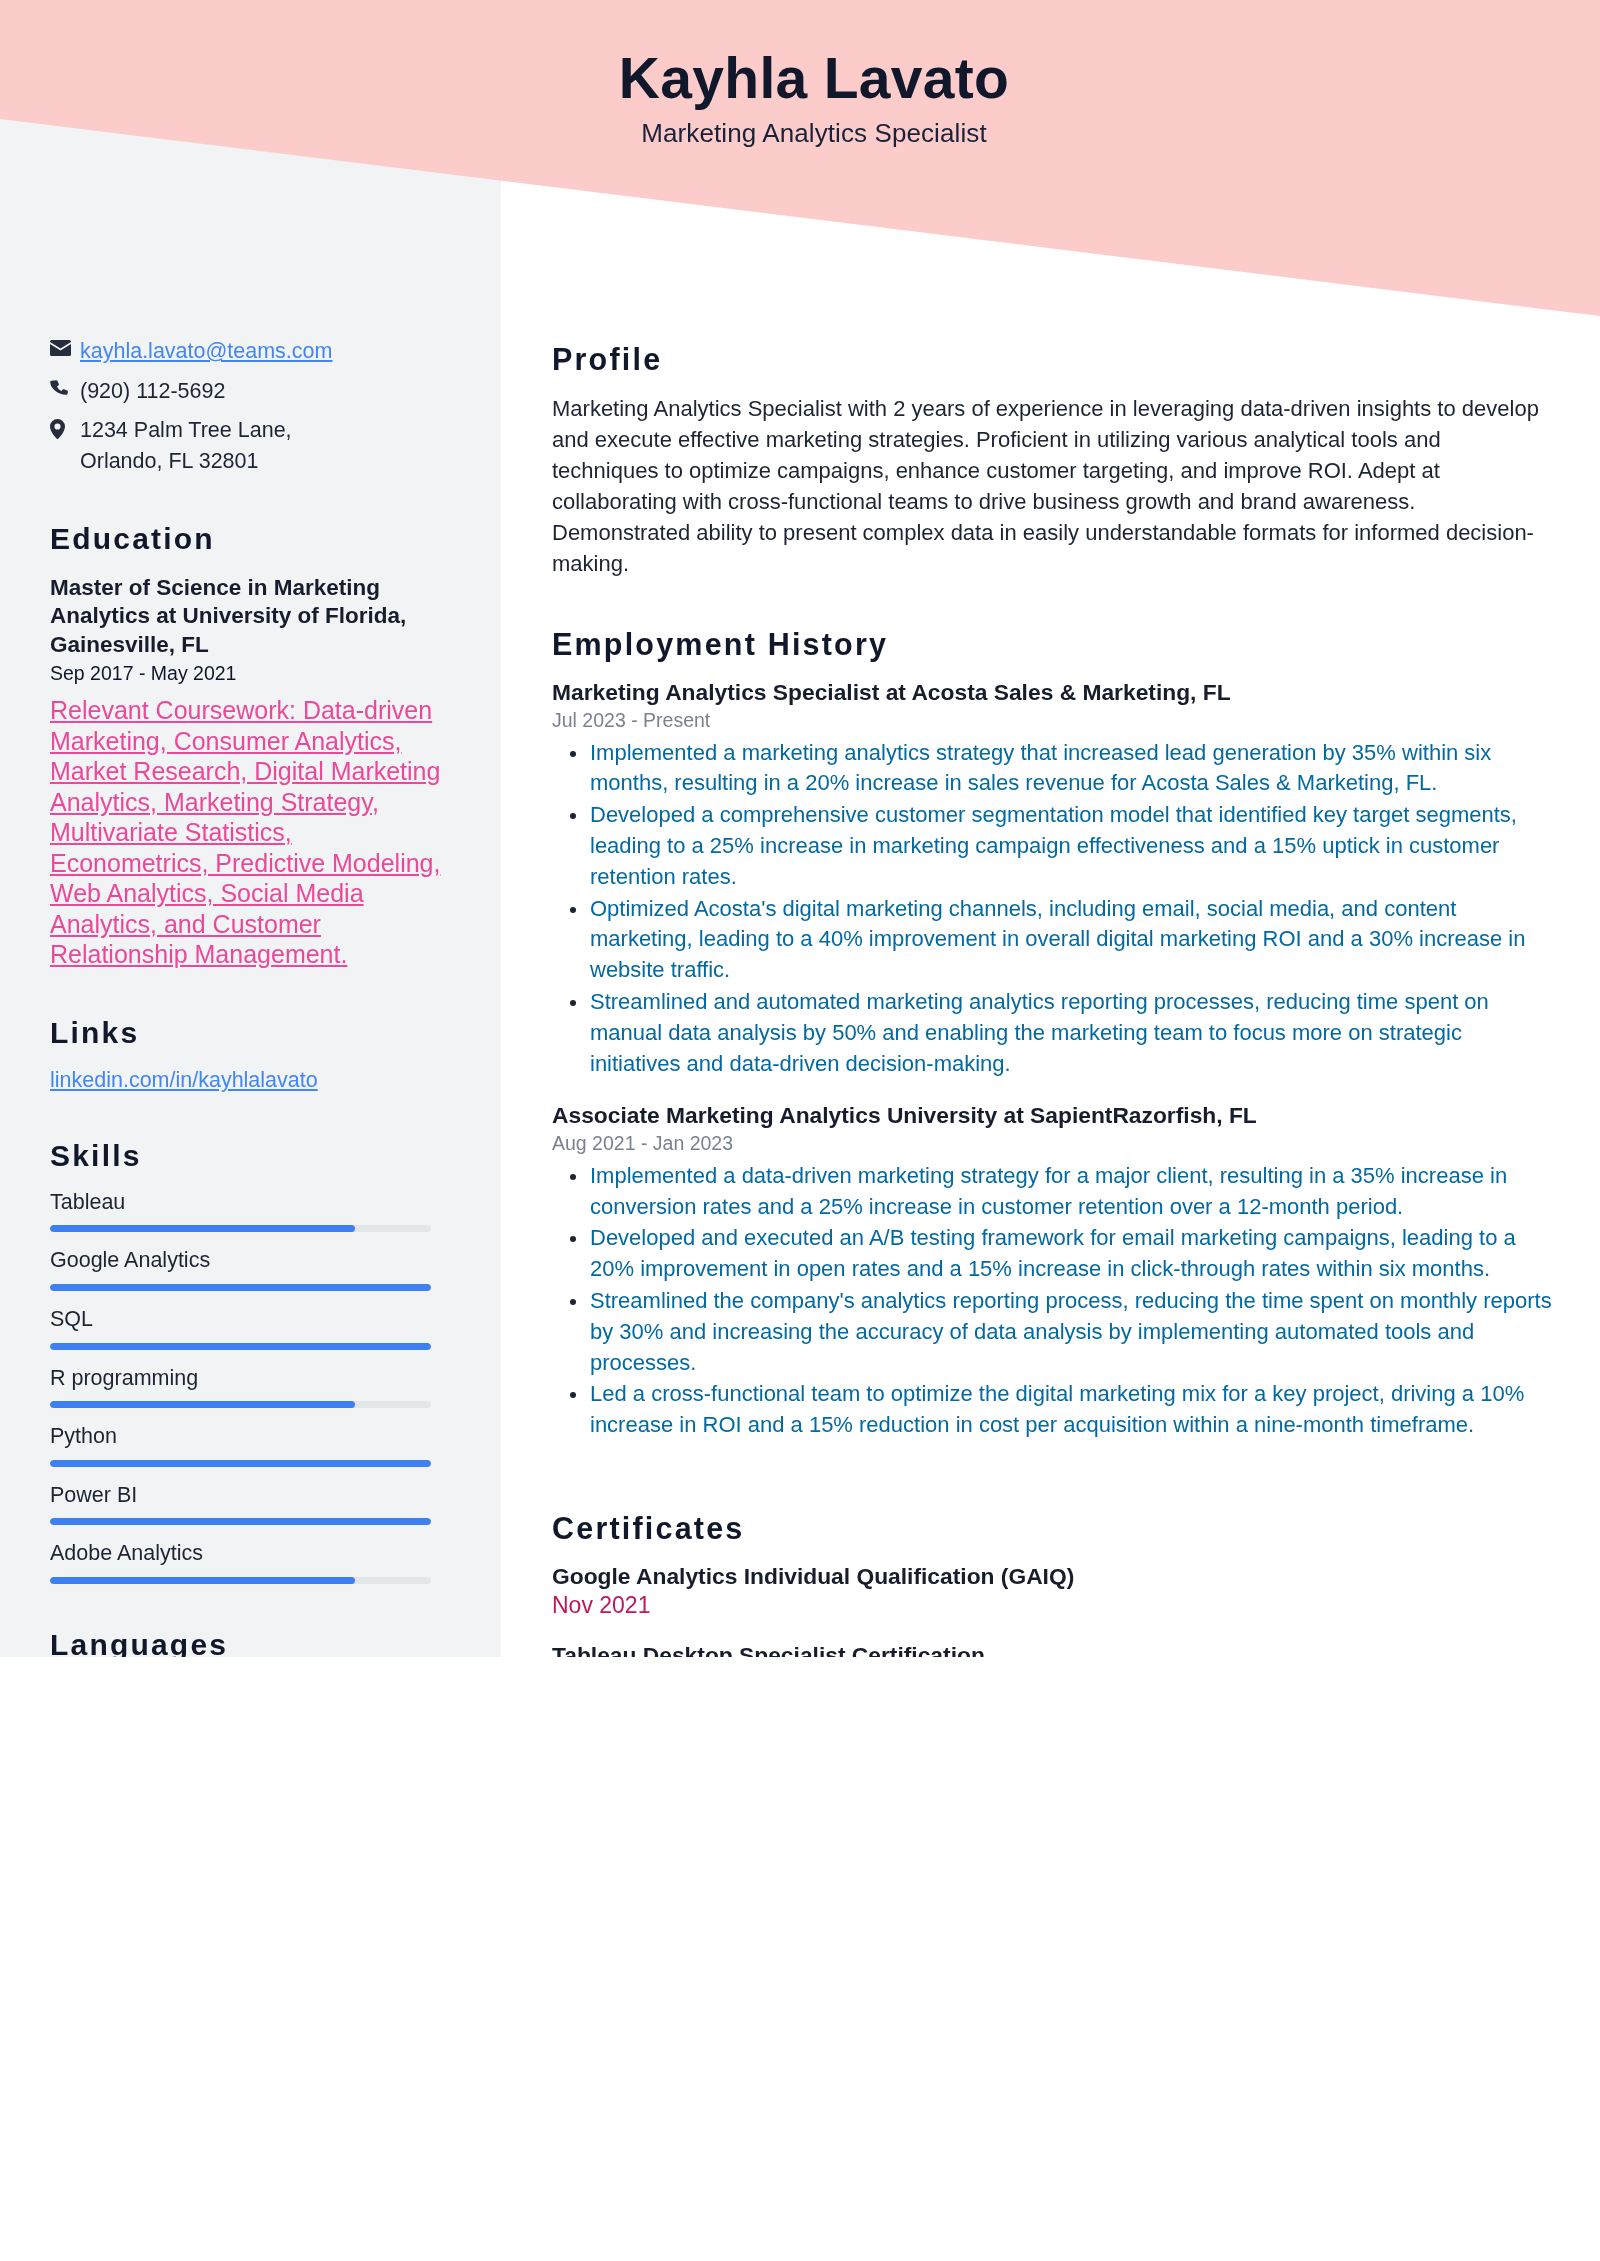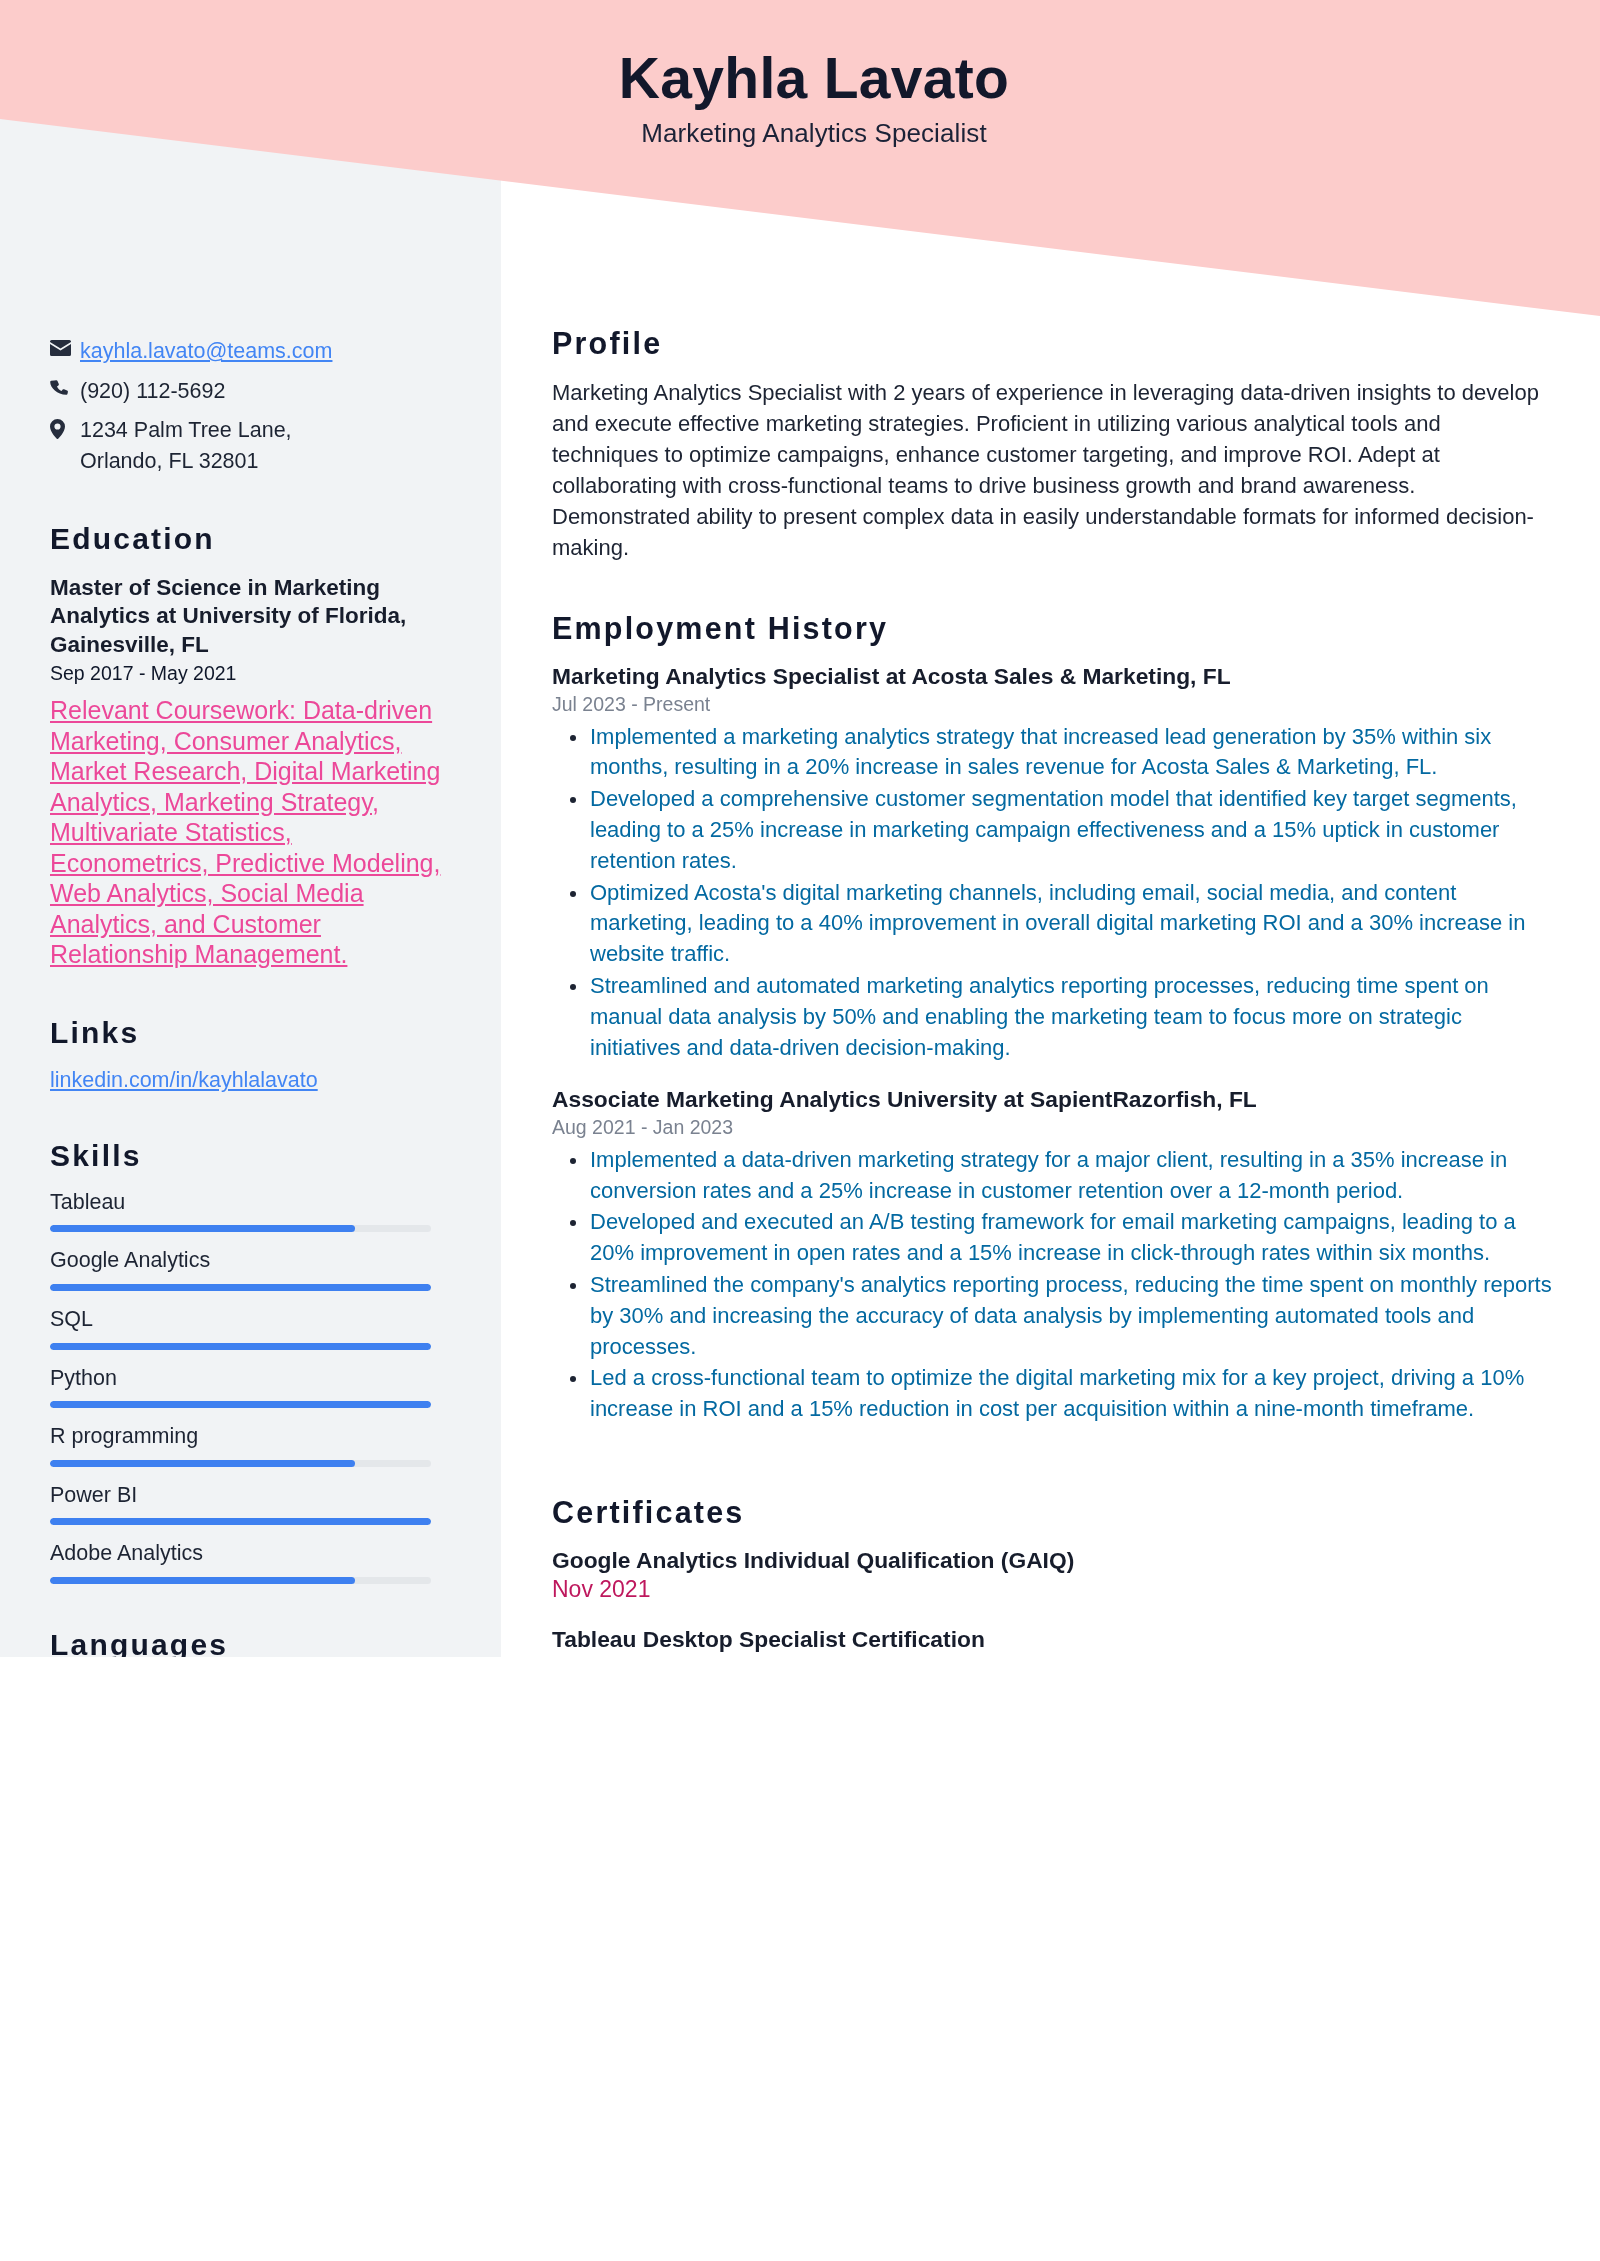--- a/index.html
+++ b/index.html
@@ -154,21 +154,21 @@
     border-radius: 4px;
     background: #3e80f0;
   }
 
   .langs-section { margin-top: 44px; }
 
   
   .main {
     position: absolute;
     left: 552px;
-    top: 0;
+    top: 16px;
     width: 1000px;
     z-index: 5;
     padding-top: 326px;
     color: #1b2130;
   }
 
   .main-heading {
     font-size: 30.5px;
     font-weight: 700;
     color: #12182b;
@@ -299,29 +299,29 @@
               <div class="bar-fill" style="width: 100%;"></div>
             </div>
           </div>
           <div class="skill-row">
             <div class="skill-label">SQL</div>
             <div class="bar-track">
               <div class="bar-fill" style="width: 100%;"></div>
             </div>
           </div>
           <div class="skill-row">
+            <div class="skill-label">R programming</div>
+            <div class="bar-track">
+              <div class="bar-fill" style="width: 80%;"></div>
+            </div>
+          </div>
+          <div class="skill-row">
             <div class="skill-label">Python</div>
             <div class="bar-track">
               <div class="bar-fill" style="width: 100%;"></div>
-            </div>
-          </div>
-          <div class="skill-row">
-            <div class="skill-label">R programming</div>
-            <div class="bar-track">
-              <div class="bar-fill" style="width: 80%;"></div>
             </div>
           </div>
           <div class="skill-row">
             <div class="skill-label">Power BI</div>
             <div class="bar-track">
               <div class="bar-fill" style="width: 100%;"></div>
             </div>
           </div>
           <div class="skill-row">
             <div class="skill-label">Adobe Analytics</div>

